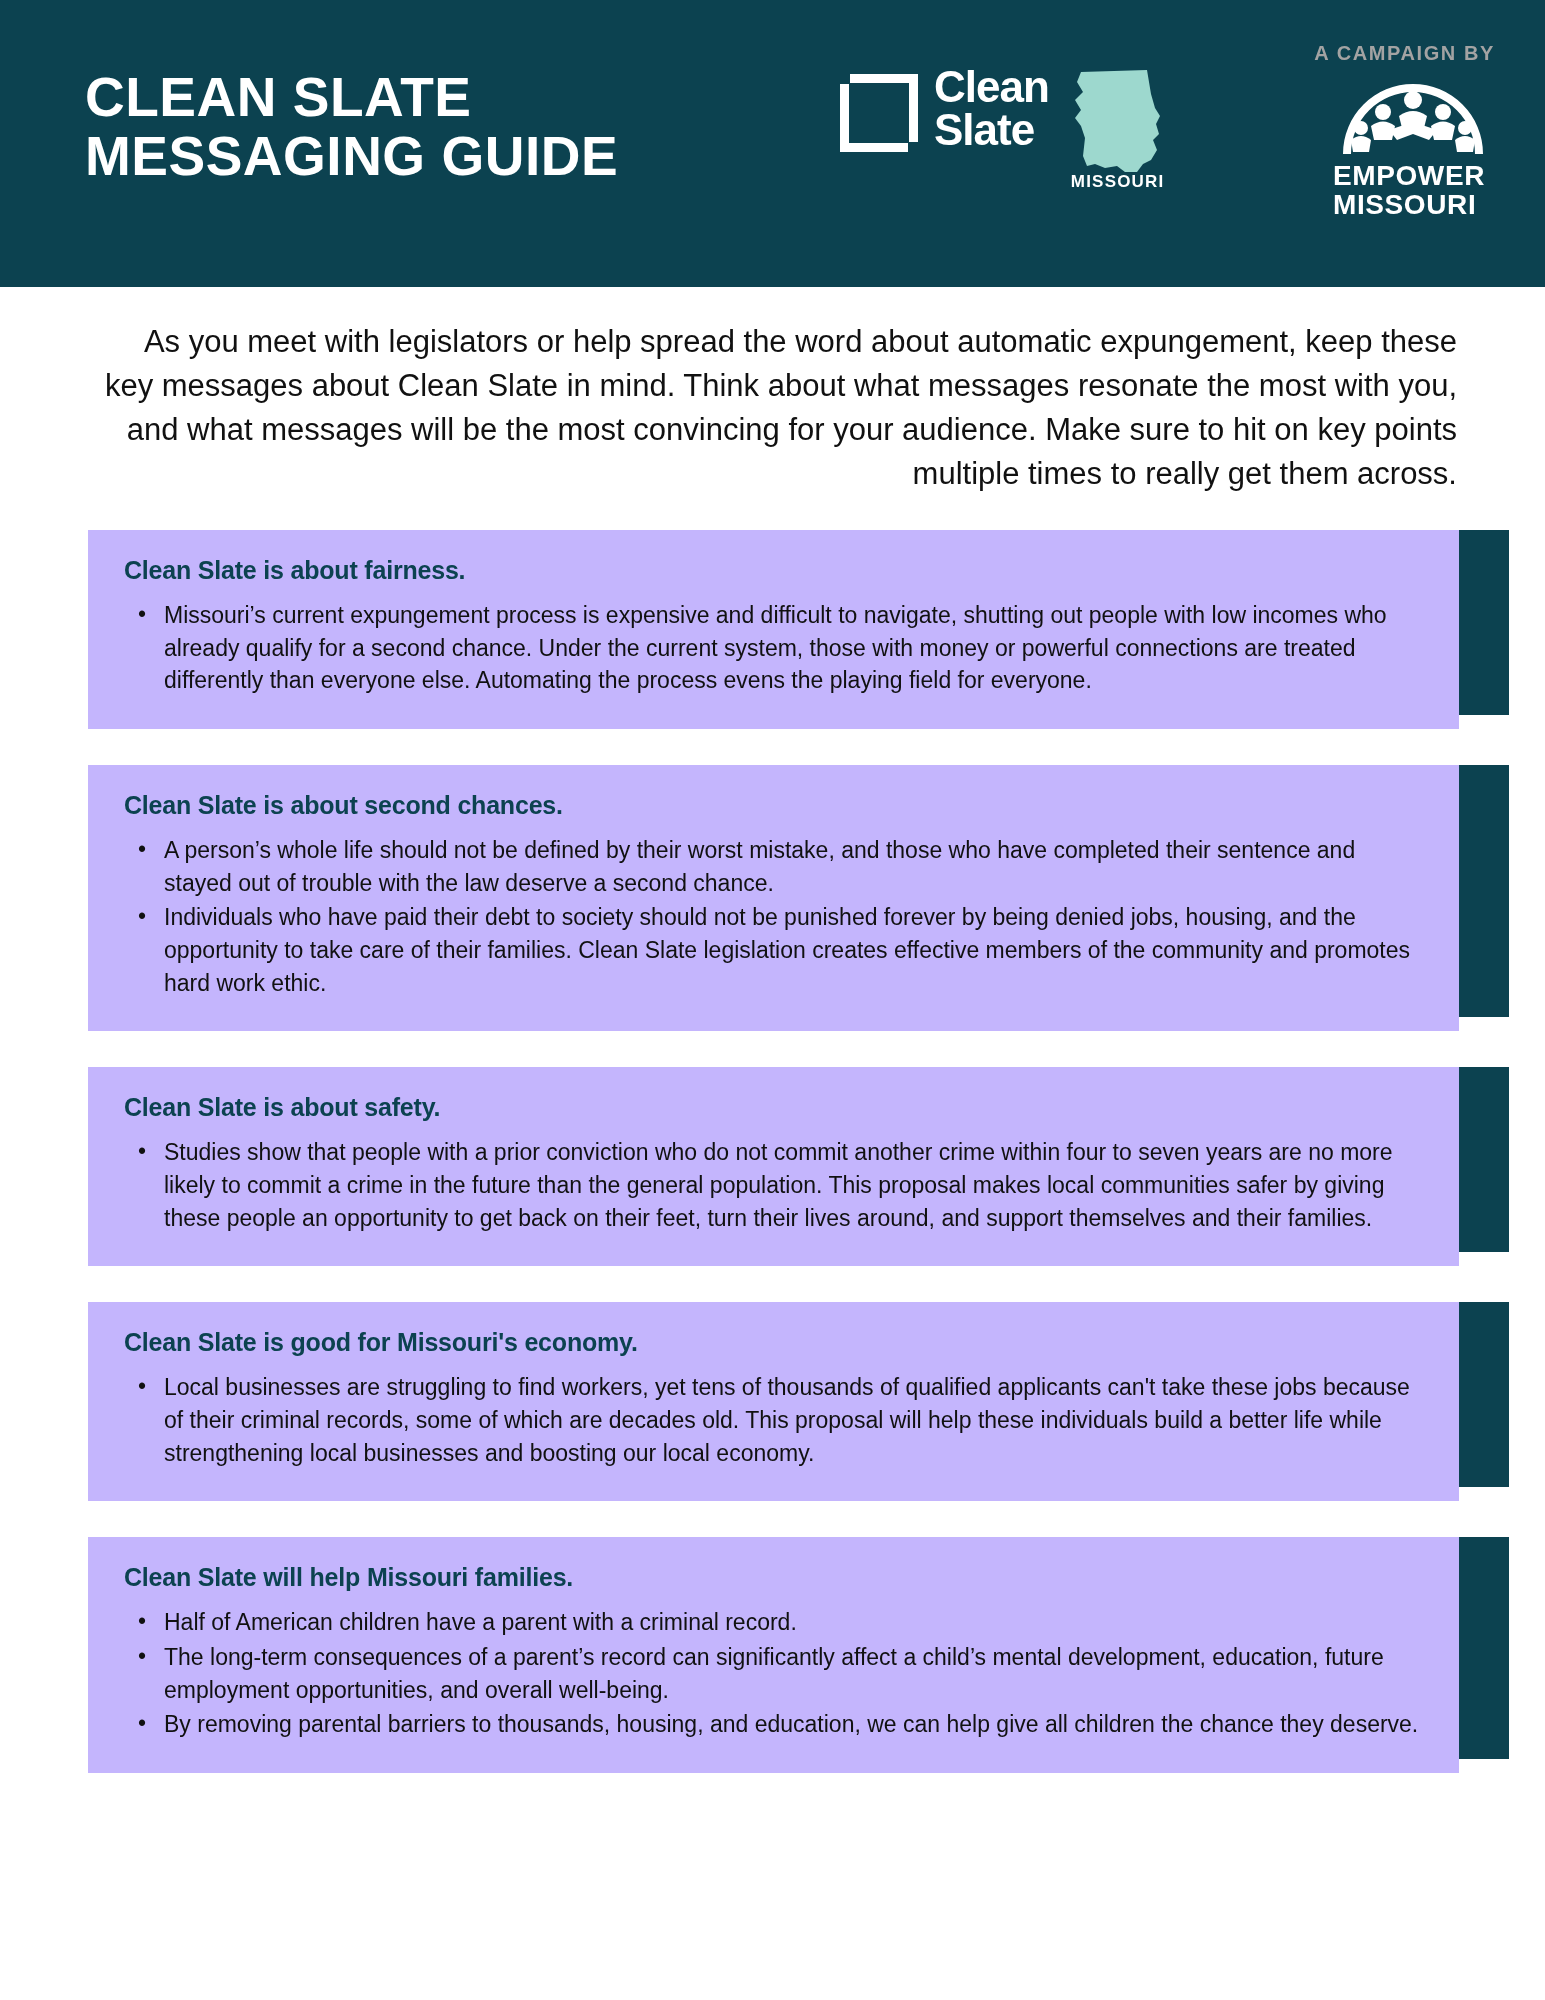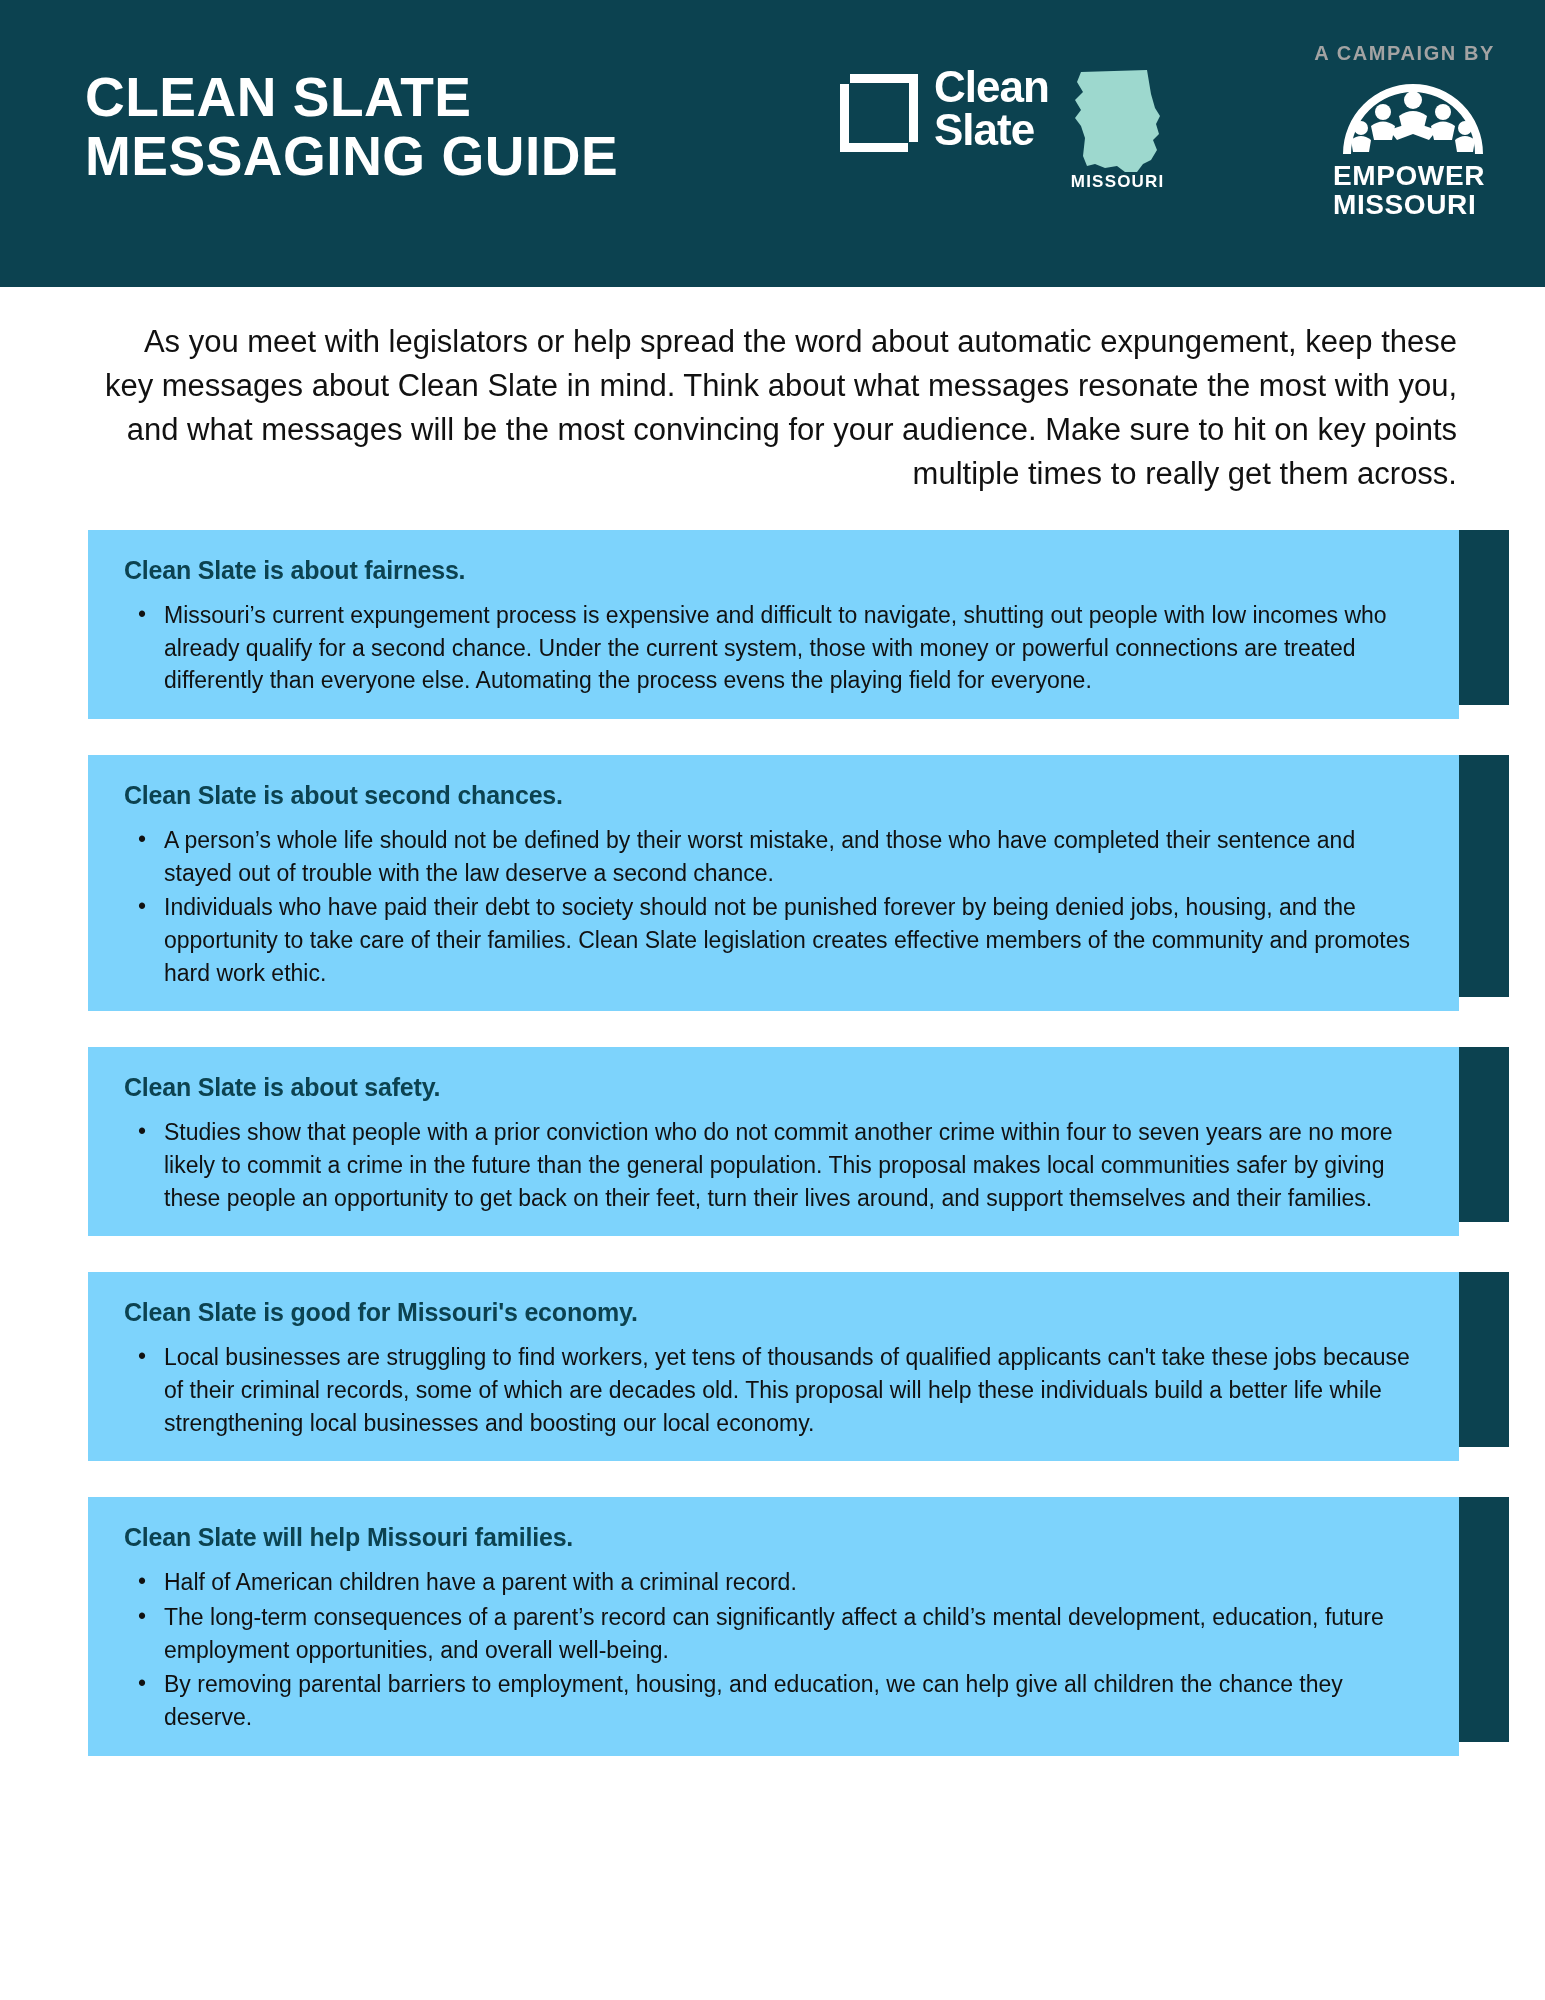--- a/index.html
+++ b/index.html
@@ -146,22 +146,22 @@
   .card-shadow {
     position: absolute;
     left: 110px;
     right: 36px;
     top: 0;
     bottom: 14px;
     background: #0C4250;
   }
   .card-body {
     position: relative;
-    background: #7dd3fc;
-    padding: 26px 40px 20px 36px;
+    background: #c4b5fd;
+    padding: 26px 40px 30px 36px;
     margin-top: 16px;
     margin-right: 28px;
   }
 
   .card-heading {
     color: #0C4250;
     font-size: 25px;
     font-weight: bold;
     letter-spacing: -0.2px;
     margin-bottom: 14px;
@@ -277,18 +277,18 @@
     </div>
   </div>
 
   <div class="card">
     <div class="card-shadow"></div>
     <div class="card-body">
       <div class="card-heading">Clean Slate will help Missouri families.</div>
       <ul class="card-list">
         <li>Half of American children have a parent with a criminal record.</li>
         <li>The long-term consequences of a parent’s record can significantly affect a child’s mental development, education, future employment opportunities, and overall well-being.</li>
-        <li>By removing parental barriers to employment, housing, and education, we can help give all children the chance they deserve.</li>
+        <li>By removing parental barriers to thousands, housing, and education, we can help give all children the chance they deserve.</li>
       </ul>
     </div>
   </div>
 
 </div>
 
 </body></html>

